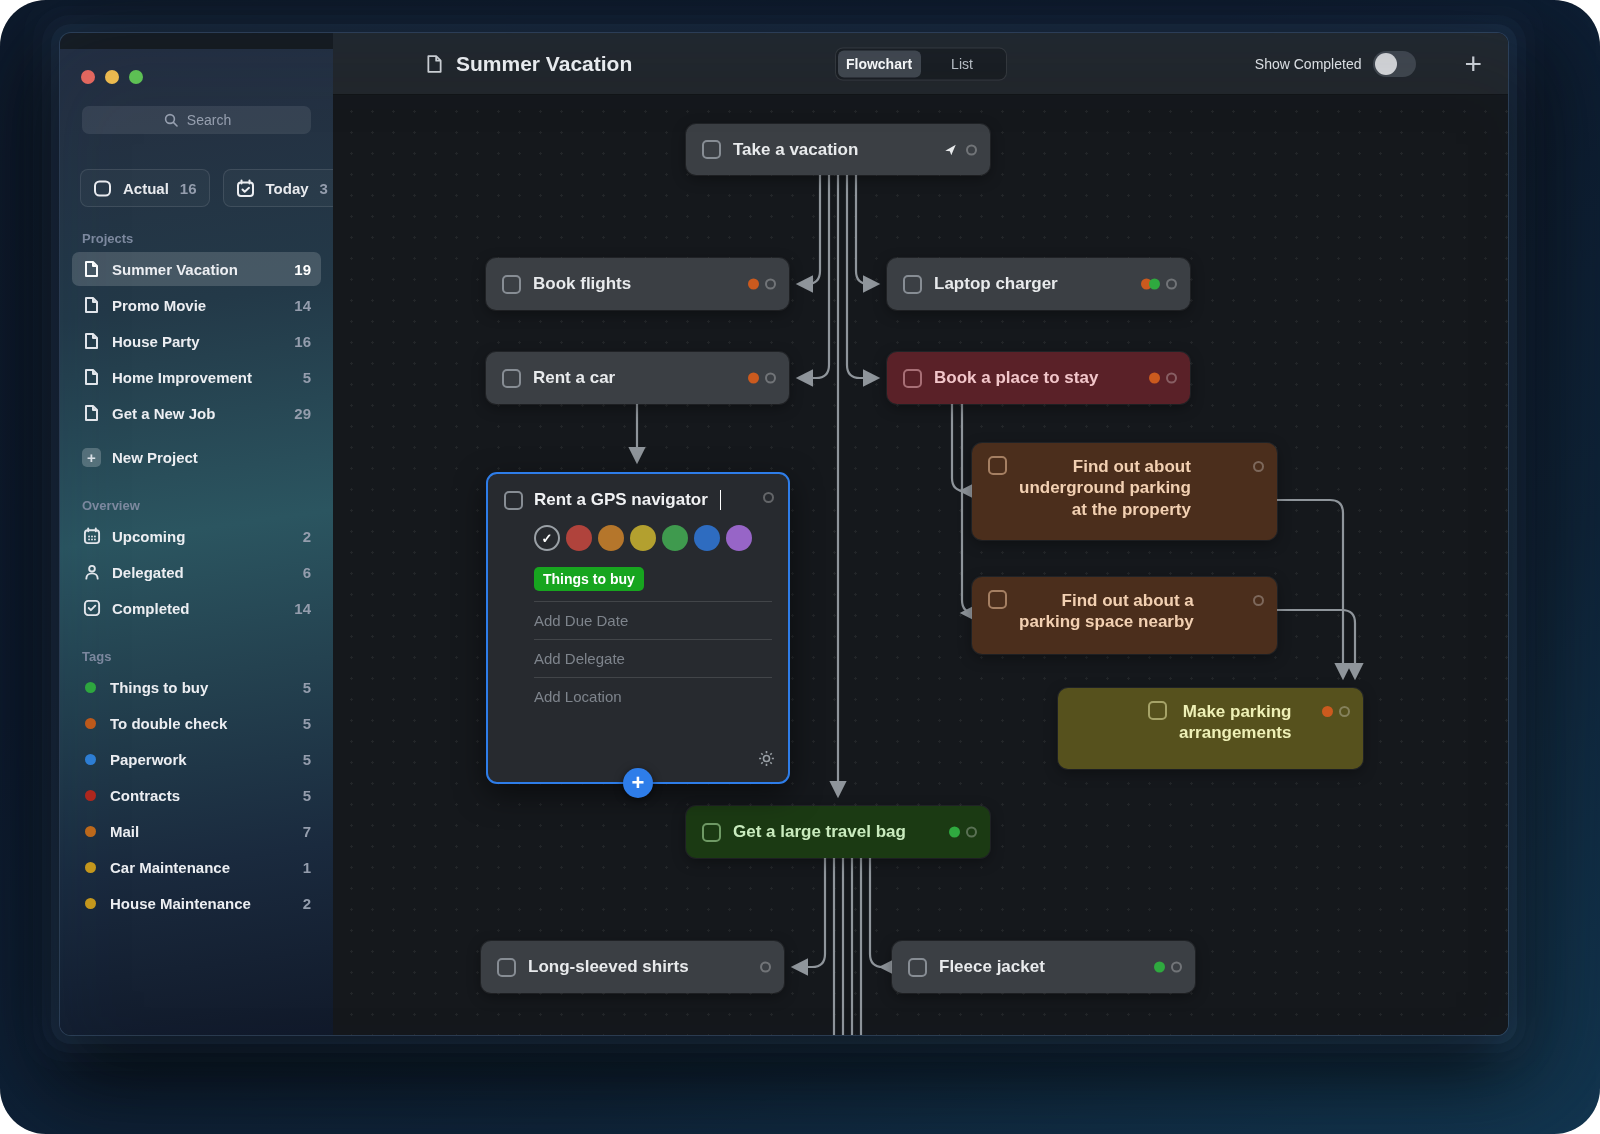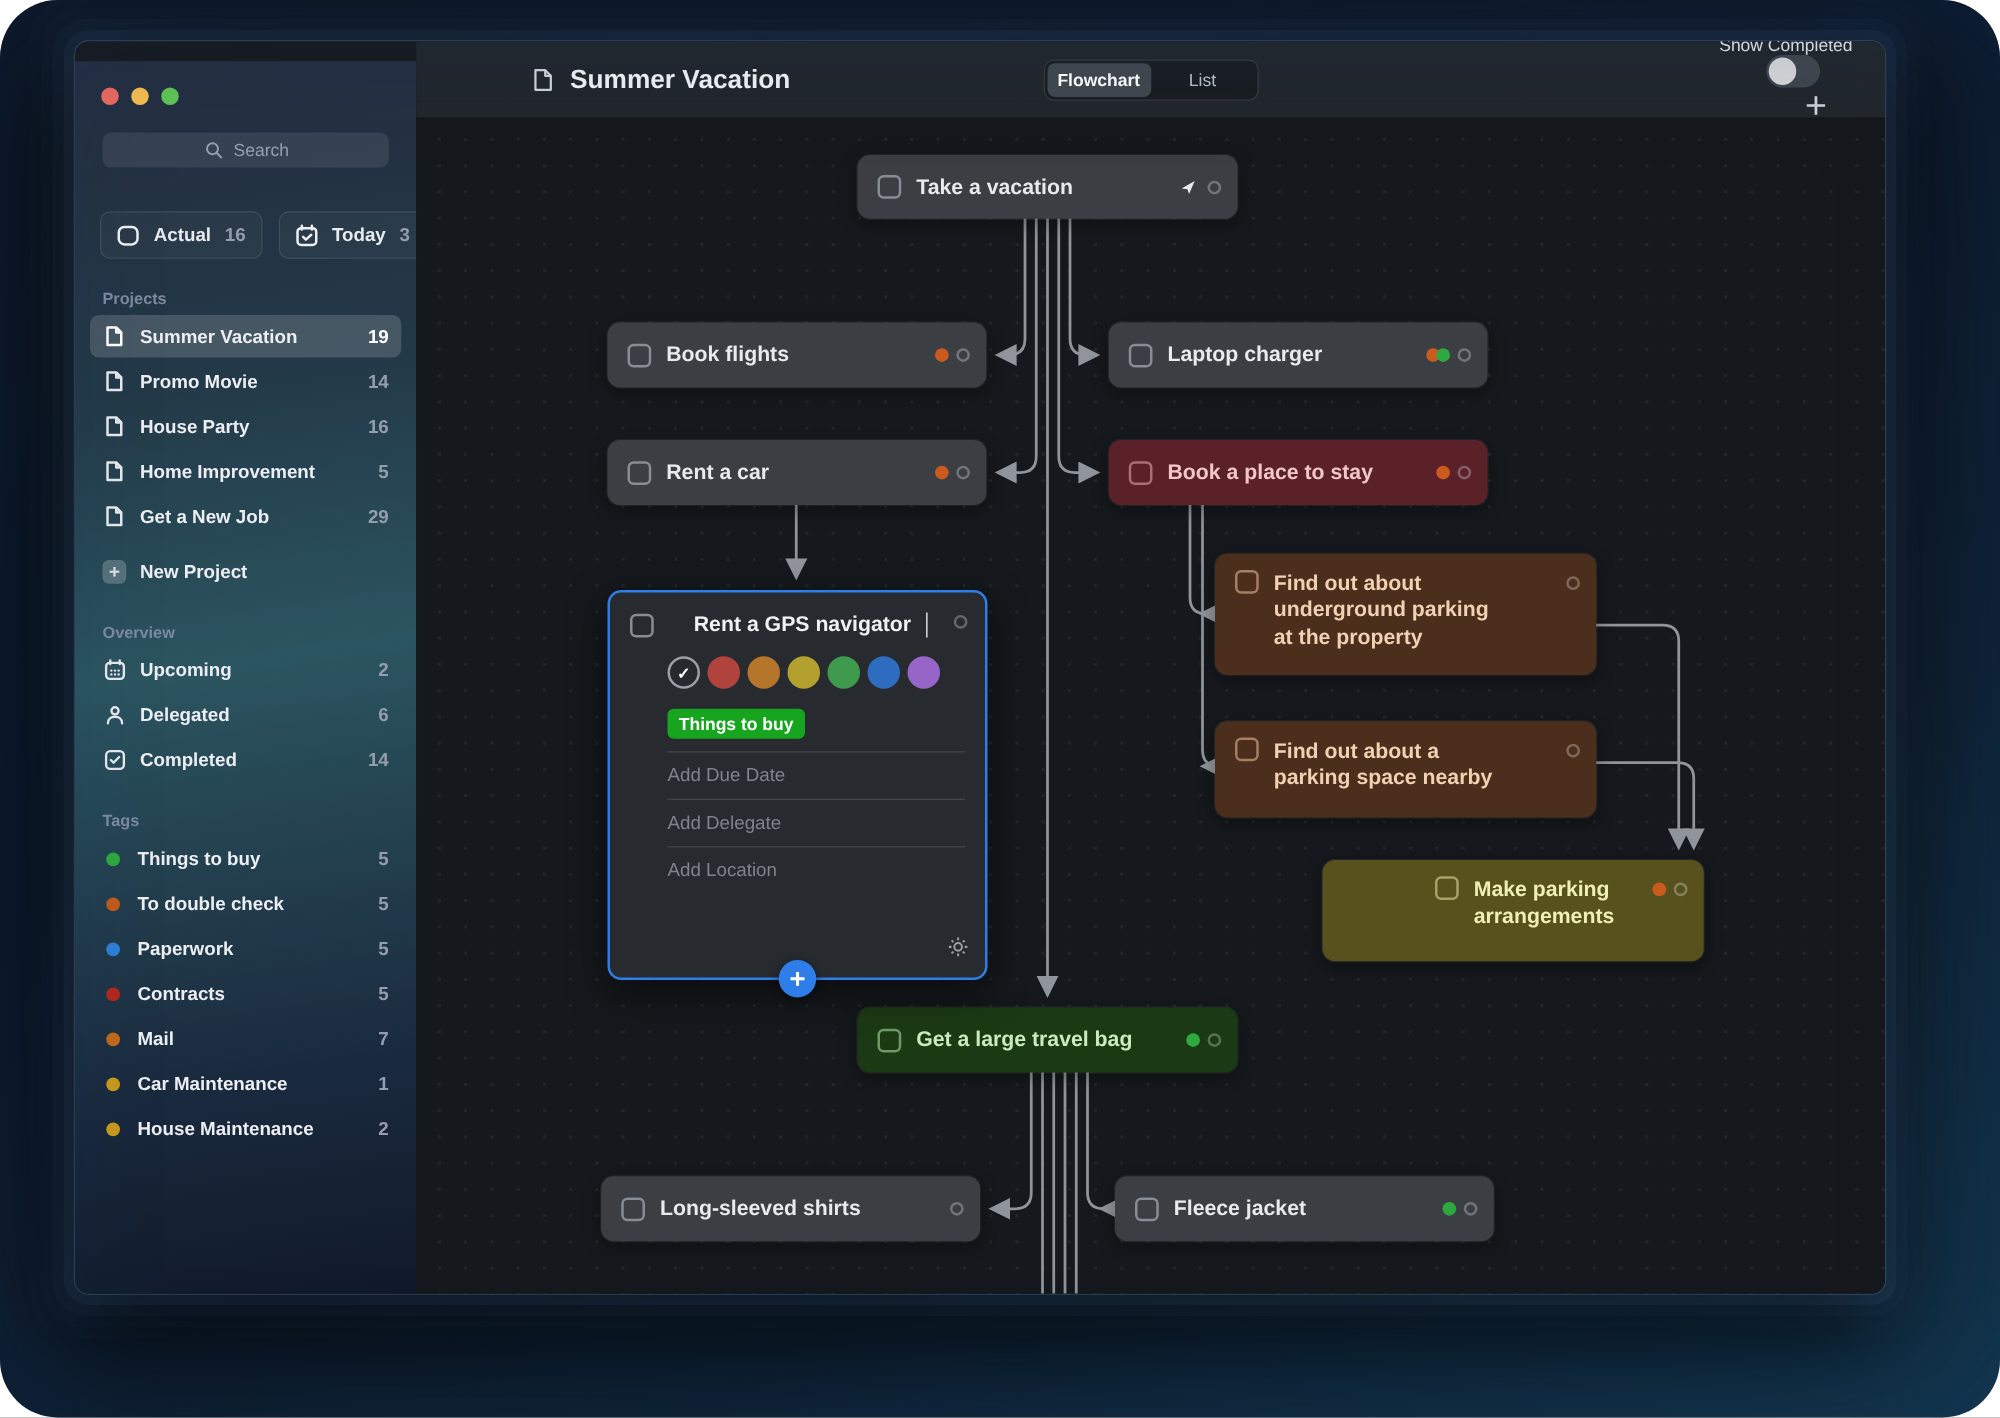--- a/index.html
+++ b/index.html
@@ -39,51 +39,51 @@
   
   .main{ position:absolute; left:273px; top:0; right:0; bottom:0; display:flex; flex-direction:column;}
   .topbar{ height:62px; background:#22262b; border-bottom:1px solid rgba(0,0,0,0.45);
     display:flex; align-items:center; position:relative; flex:none;}
   .titlewrap{ display:flex; align-items:center; gap:12px; margin-left:92px;}
   .title{ font-size:21px; font-weight:700; color:#f2f3f5;}
   .seg{ position:absolute; left:50%; top:50%; transform:translate(-50%,-50%); width:172px; height:33px;
     background:#1a1d21; border:1px solid rgba(255,255,255,0.12); border-radius:8px; display:flex; padding:2px;}
   .seg .opt{ flex:1; display:flex; align-items:center; justify-content:center; font-size:14px; color:#bfc4ca; border-radius:6px;}
   .seg .opt.on{ background:#42474e; color:#ffffff; font-weight:600;}
-  .rightctl{ position:absolute; right:26px; display:flex; align-items:center;flex-direction:column;}
+  .rightctl{ position:absolute; right:26px; display:flex; align-items:center;}
   .showlbl{ font-size:14px; color:#e4e6e9;}
   .toggle{ width:43px; height:26px; border-radius:13px; background:#41464d; margin-left:12px; position:relative;}
   .knob{ position:absolute; left:2px; top:2px; width:22px; height:22px; border-radius:50%; background:#d7d7d9;}
   .plusbtn{ margin-left:48px; font-size:30px; font-weight:300; color:#cfd3d8; line-height:1;}
   
   .canvas{ position:relative; flex:1; background:#15181c; overflow:hidden;
     background-image:radial-gradient(rgba(255,255,255,0.06) 1.1px, transparent 1.2px);
     background-size:21px 21px; background-position:8px 6px;}
   .canvas svg.wires{ position:absolute; inset:0;}
   .node{ position:absolute; border-radius:10px; display:flex; align-items:center; gap:12px; padding:0 14px 0 16px;
     box-shadow:0 0 0 1px rgba(255,255,255,0.06), 0 4px 14px rgba(0,0,0,0.35);}
-  .node .nlabel{ font-size:17px; font-weight:600; white-space:pre-line; line-height:1.25;}
+  .node .nlabel{ font-size:17px; font-weight:600; white-space:pre-line; line-height:1.25;text-align:right;}
   .node.multi{ align-items:flex-start; padding-top:13px;}
   .cb{ width:19px; height:19px; border-radius:5px; border:2px solid #878d94; flex:none;}
   .ind{ position:absolute; right:13px; top:50%; transform:translateY(-50%); display:flex; align-items:center; gap:6px;}
   .node.multi .ind{ top:18px; transform:none;}
   .dot{ width:11px; height:11px; border-radius:50%;}
   .dot.overlap{ margin-left:-9px;}
   .ring{ width:11px; height:11px; border-radius:50%; border:2px solid rgba(255,255,255,0.28);}
   .n-gray{ background:#3b3f44;} .n-gray .nlabel{ color:#e8eaec;}
   .n-red{ background:#5a2128;} .n-red .nlabel{ color:#f2c6ca;} .n-red .cb{ border-color:#a86f76;}
   .n-brown{ background:#4b2e1c;} .n-brown .nlabel{ color:#f2d0b2;} .n-brown .cb{ border-color:#a57f62;}
   .n-olive{ background:#56511d;} .n-olive .nlabel{ color:#eef0b6;} .n-olive .cb{ border-color:#a6a368;}
   .n-green{ background:#1b3a13;} .n-green .nlabel{ color:#c9ebbe;} .n-green .cb{ border-color:#6f9a65;}
   
   .gpscard{ position:absolute; left:153px; top:377px; width:304px; height:312px; background:#272a2f;
     border:2px solid #2e7de9; border-radius:11px; padding:16px 16px 0 16px;
     box-shadow:0 10px 30px rgba(0,0,0,0.5);}
   .gpstitle{ display:flex; align-items:center; gap:11px;}
-  .gpstitle .t{ font-size:17px; font-weight:600; color:#f0f1f3;margin-left:21px;}
+  .gpstitle .t{ font-size:17px; font-weight:600; color:#f0f1f3;}
   .caret{ width:1.5px; height:20px; background:#ffffff; margin-left:1px;}
   .gpsring{ position:absolute; right:14px; top:18px;}
   .gpsbody{ margin-left:30px;}
   .note{ margin-top:10px; font-size:15px; color:#c7cbd1; line-height:1.3; width:220px;}
   .swatches{ margin-top:15px; display:flex; gap:6px; align-items:center;}
   .sw{ width:26px; height:26px; border-radius:50%;}
   .sw.selwrap{ border:2px solid #9aa0a6; display:flex; align-items:center; justify-content:center;
     color:#ffffff; font-size:13px; font-weight:700;}
   .tagpill{ margin-top:16px; display:inline-block; font-size:14px; font-weight:700; color:#ffffff;
     padding:4px 9px; border-radius:5px;}

